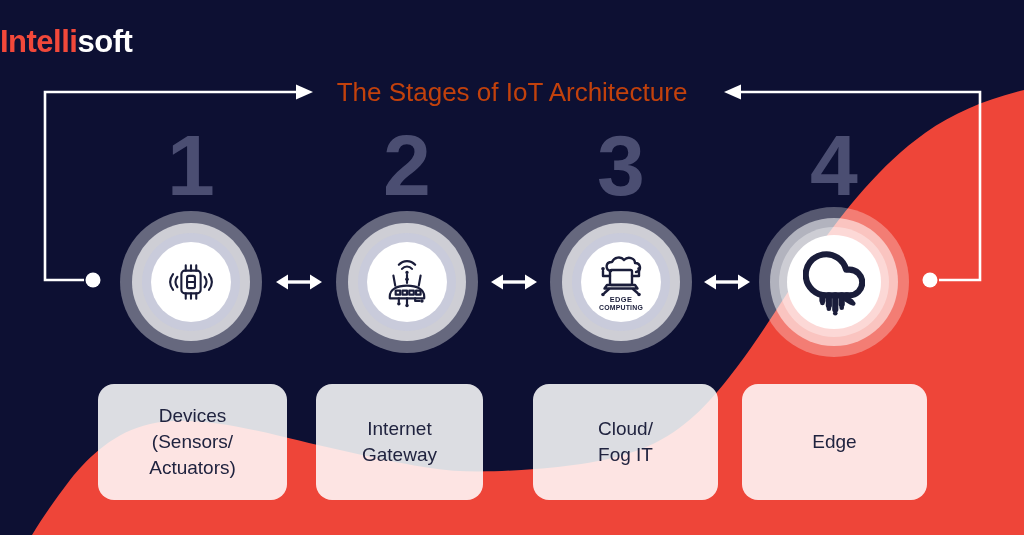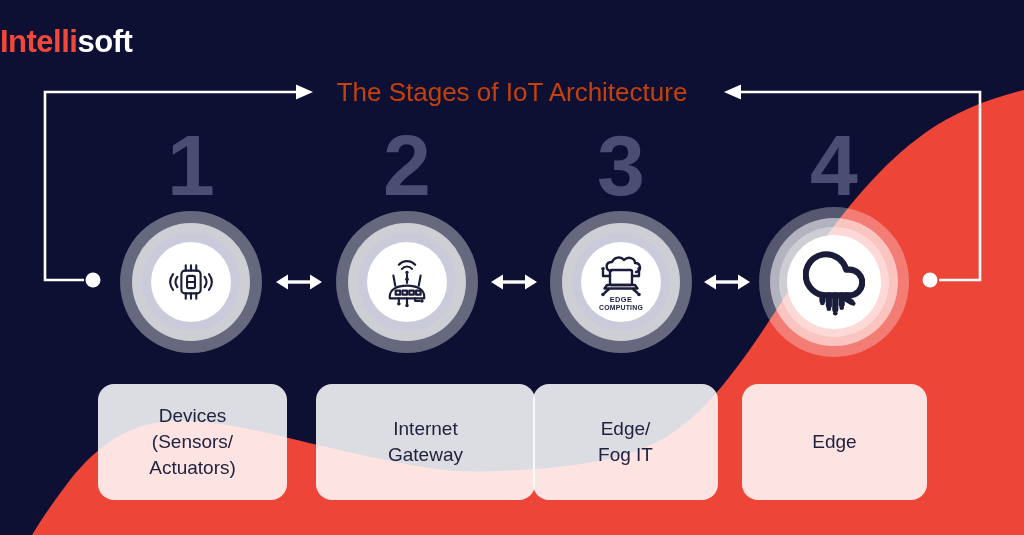--- a/index.html
+++ b/index.html
@@ -44,21 +44,21 @@
   .c4 .core{width:94px;height:94px;background:#FFFFFF;display:flex;align-items:center;justify-content:center;}
   
   .flow-arrow{position:absolute;top:273px;width:48px;height:18px;z-index:3;}
   .fa1{left:275px}.fa2{left:490px}.fa3{left:703px}
   
   .stage-card{
     position:absolute;top:384px;height:116px;border-radius:16px;
     background:rgba(255,255,255,0.86);z-index:3;
     display:flex;align-items:center;justify-content:center;
   }
-  .card1{left:98px;width:189px}.card2{left:316px;width:219px}
+  .card1{left:98px;width:189px}.card2{left:316px;width:167px}
   .card3{left:533px;width:185px}.card4{left:742px;width:185px}
   .stage-card .card-label{
     white-space:pre-line;text-align:center;color:#20233F;
     font-size:19px;line-height:26px;font-weight:400;
   }
   svg{display:block;}
   .icon-stroke{stroke:#1A1D3A;fill:none;stroke-width:2.4;stroke-linecap:round;stroke-linejoin:round;}
   .icon-fill{fill:#1A1D3A;stroke:none;}
   .edge-caption{fill:#1A1D3A;font-family:"Liberation Sans",sans-serif;font-weight:700;text-anchor:middle;}
 </style>
@@ -217,18 +217,18 @@
 <div class="stage-card card1">
   <div class="card-label">Devices
 (Sensors/
 Actuators)</div>
 </div>
 <div class="stage-card card2">
   <div class="card-label">Internet
 Gateway</div>
 </div>
 <div class="stage-card card3">
-  <div class="card-label">Edge/
+  <div class="card-label">Cloud/
 Fog IT</div>
 </div>
 <div class="stage-card card4">
   <div class="card-label">Edge</div>
 </div>
 
 </body></html>

